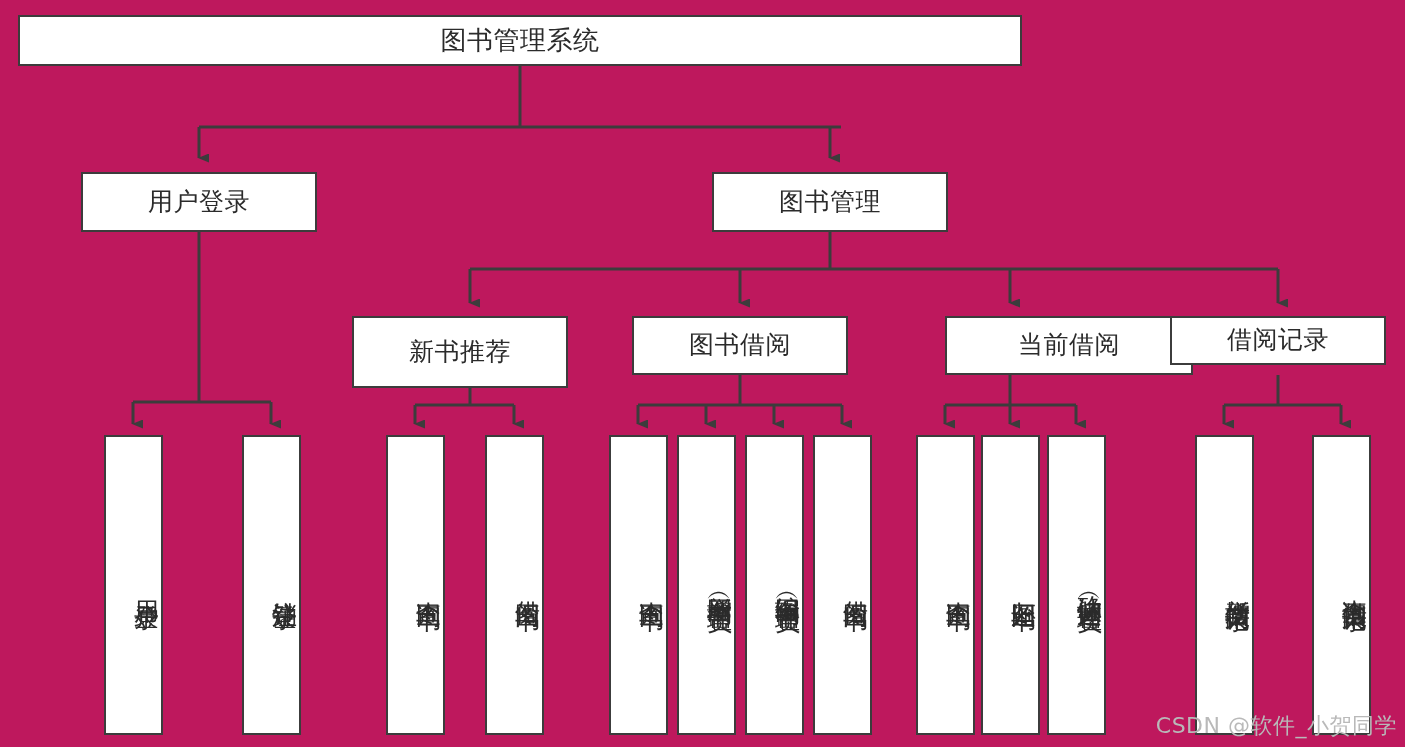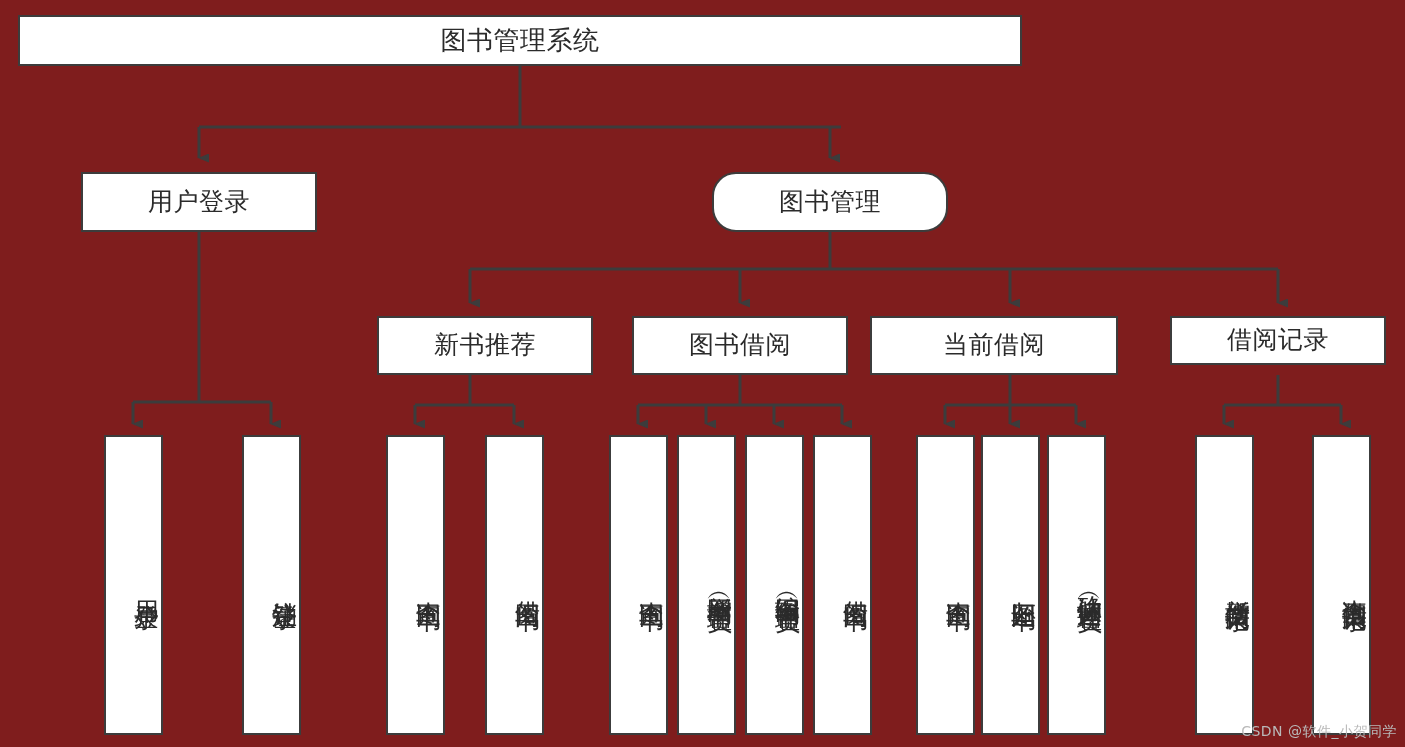--- a/index.html
+++ b/index.html
@@ -8,21 +8,21 @@
     padding: 0;
     background: #ffffff;
   }
   body {
     font-family: "DejaVu Sans", "Liberation Sans", sans-serif;
   }
   #canvas {
     position: relative;
     width: 1405px;
     height: 747px;
-    background: #7f1d1d;
+    background: #be185d;
     overflow: hidden;
   }
   #edges {
     position: absolute;
     left: 0;
     top: 0;
     width: 1405px;
     height: 747px;
     pointer-events: none;
   }
@@ -58,21 +58,21 @@
     white-space: nowrap;
     display: block;
   }
   .node.root {
     font-size: 26px;
   }
   #watermark {
     position: absolute;
     right: 8px;
     bottom: 6px;
-    font-size: 14px;
+    font-size: 22px;
     color: #b9b9b9;
     white-space: nowrap;
     letter-spacing: 0.5px;
   }
 </style>
 </head>
 <body>
 
 <div id="canvas">
 
@@ -126,31 +126,31 @@
     </g>
   </svg>
 
   <div class="node horiz root" style="left:18px; top:15px; width:1004px; height:51px;">
     <span>图书管理系统</span>
   </div>
 
   <div class="node horiz" style="left:81px; top:172px; width:236px; height:60px;">
     <span>用户登录</span>
   </div>
-  <div class="node horiz" style="left:712px; top:172px; width:236px; height:60px;border-radius:24px;">
+  <div class="node horiz" style="left:712px; top:172px; width:236px; height:60px;">
     <span>图书管理</span>
   </div>
 
-  <div class="node horiz" style="left:377px; top:316px; width:216px; height:59px;">
+  <div class="node horiz" style="left:352px; top:316px; width:216px; height:72px;">
     <span>新书推荐</span>
   </div>
   <div class="node horiz" style="left:632px; top:316px; width:216px; height:59px;text-align:right;">
     <span>图书借阅</span>
   </div>
-  <div class="node horiz" style="left:870px; top:316px; width:248px; height:59px;">
+  <div class="node horiz" style="left:945px; top:316px; width:248px; height:59px;">
     <span>当前借阅</span>
   </div>
   <div class="node horiz" style="left:1170px; top:316px; width:216px; height:49px;">
     <span>借阅记录</span>
   </div>
 
   <div class="node vert" style="left:104px; top:435px; width:59px; height:300px;">
     <span class="vtext">用户登录</span>
   </div>
   <div class="node vert" style="left:242px; top:435px; width:59px; height:300px;">

